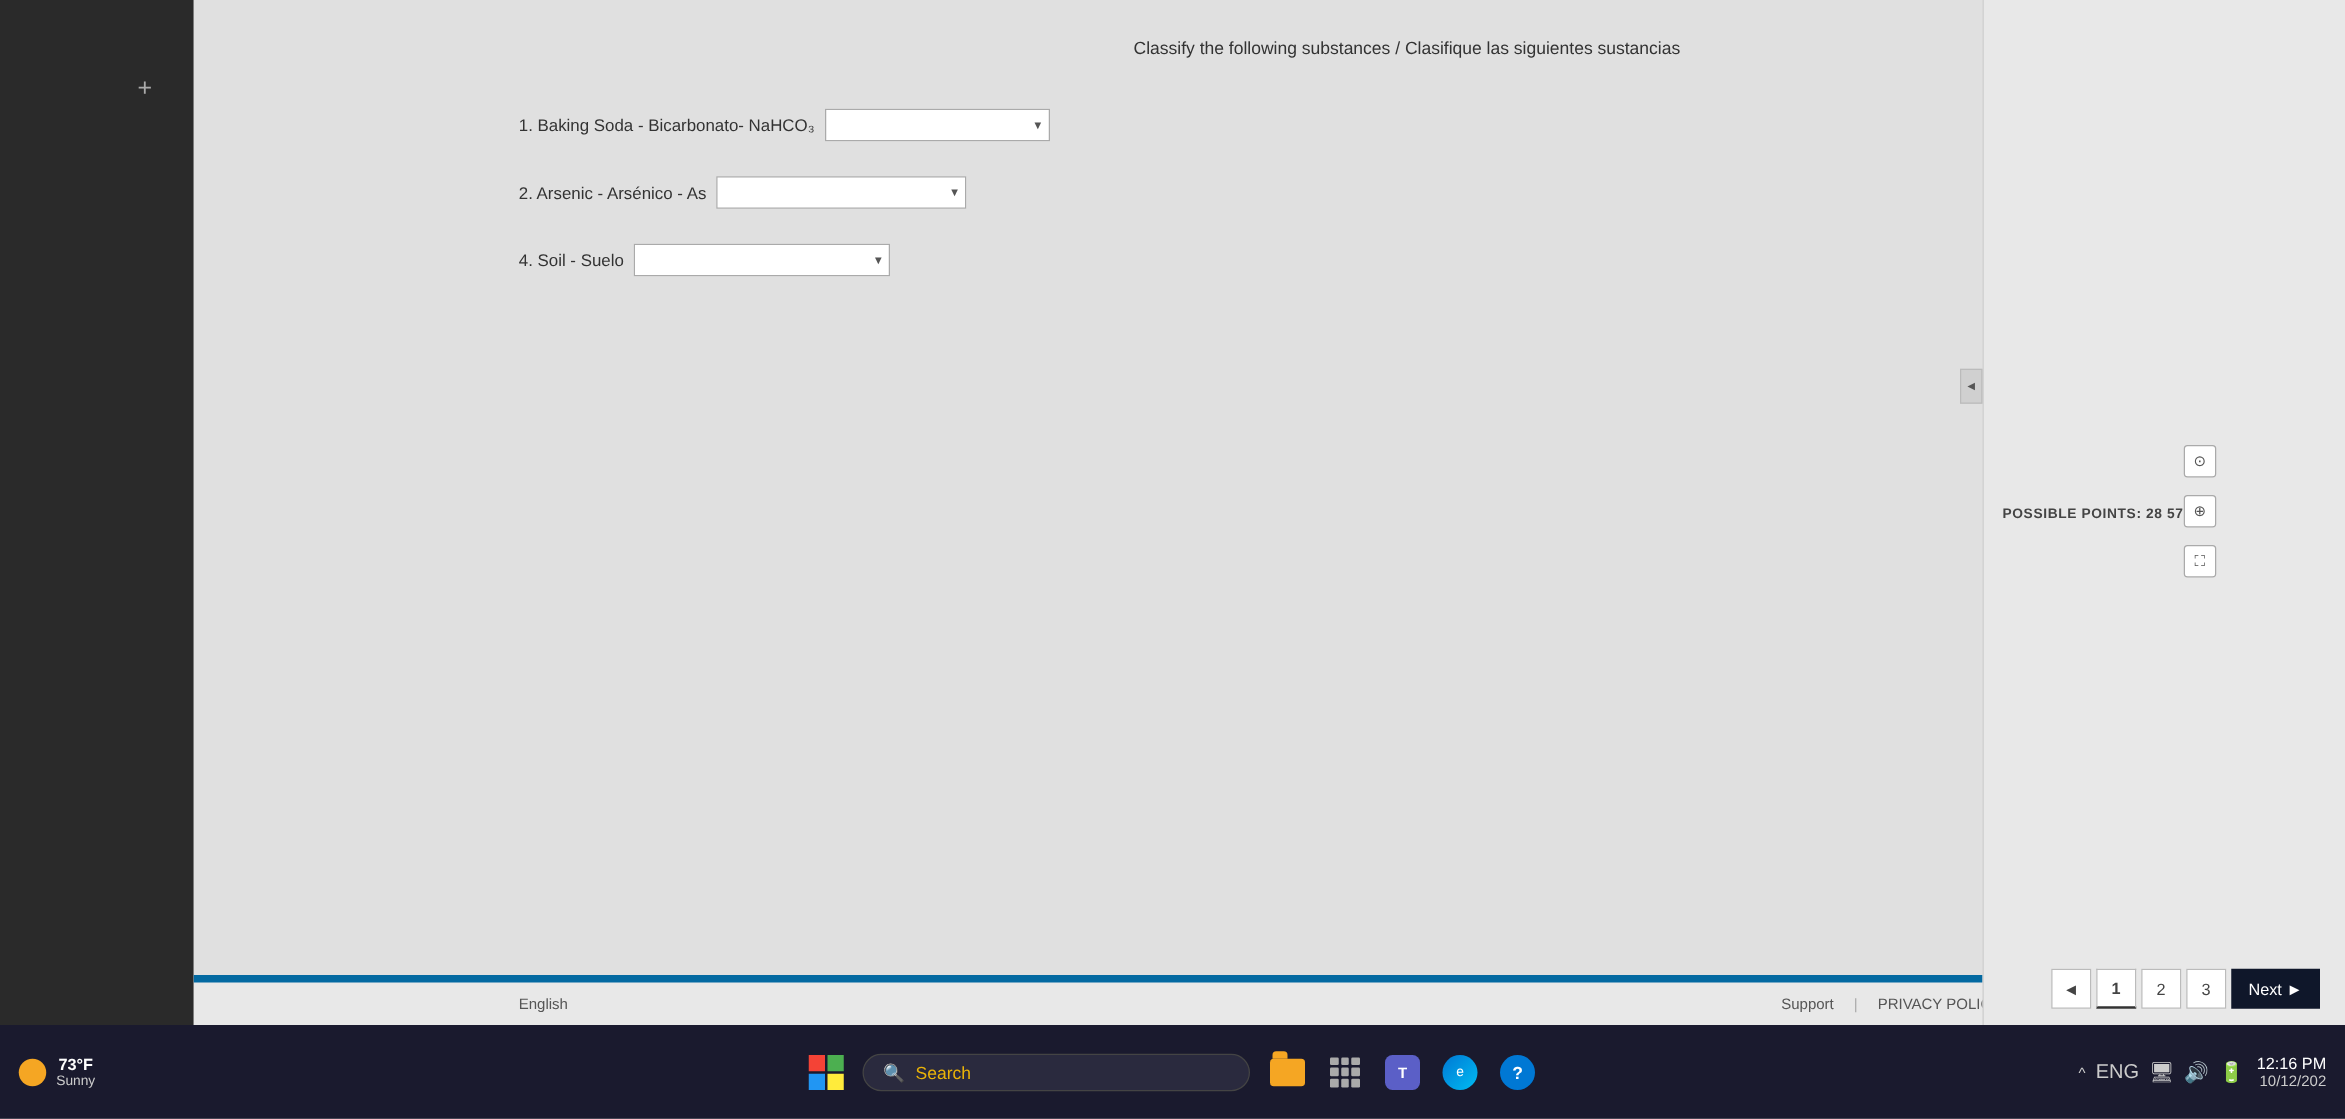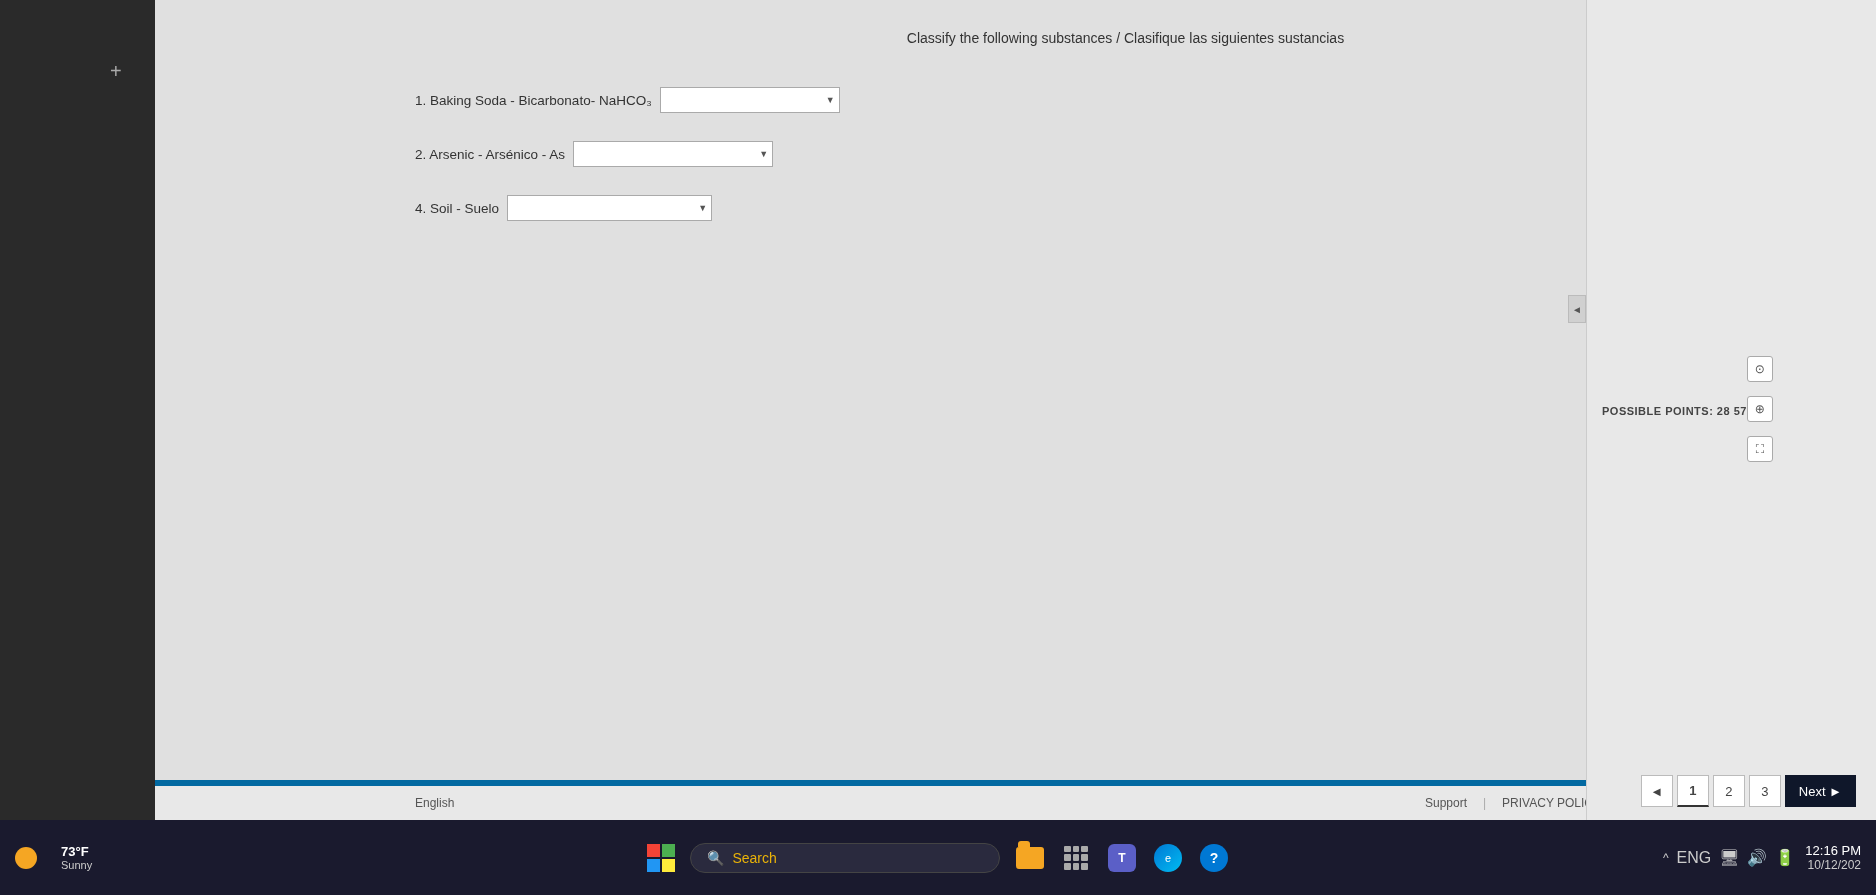--- a/index.html
+++ b/index.html
@@ -256,21 +256,22 @@
 
     .taskbar-left {
       display: flex;
       align-items: center;
       gap: 8px;
     }
 
     .weather-widget {
       display: flex;
       align-items: center;
-      gap: 24px;
+      gap: 8px;
+      text-align: center;
     }
 
     .weather-dot {
       width: 22px;
       height: 22px;
       border-radius: 50%;
       background: #f5a623;
     }
 
     .weather-text {

